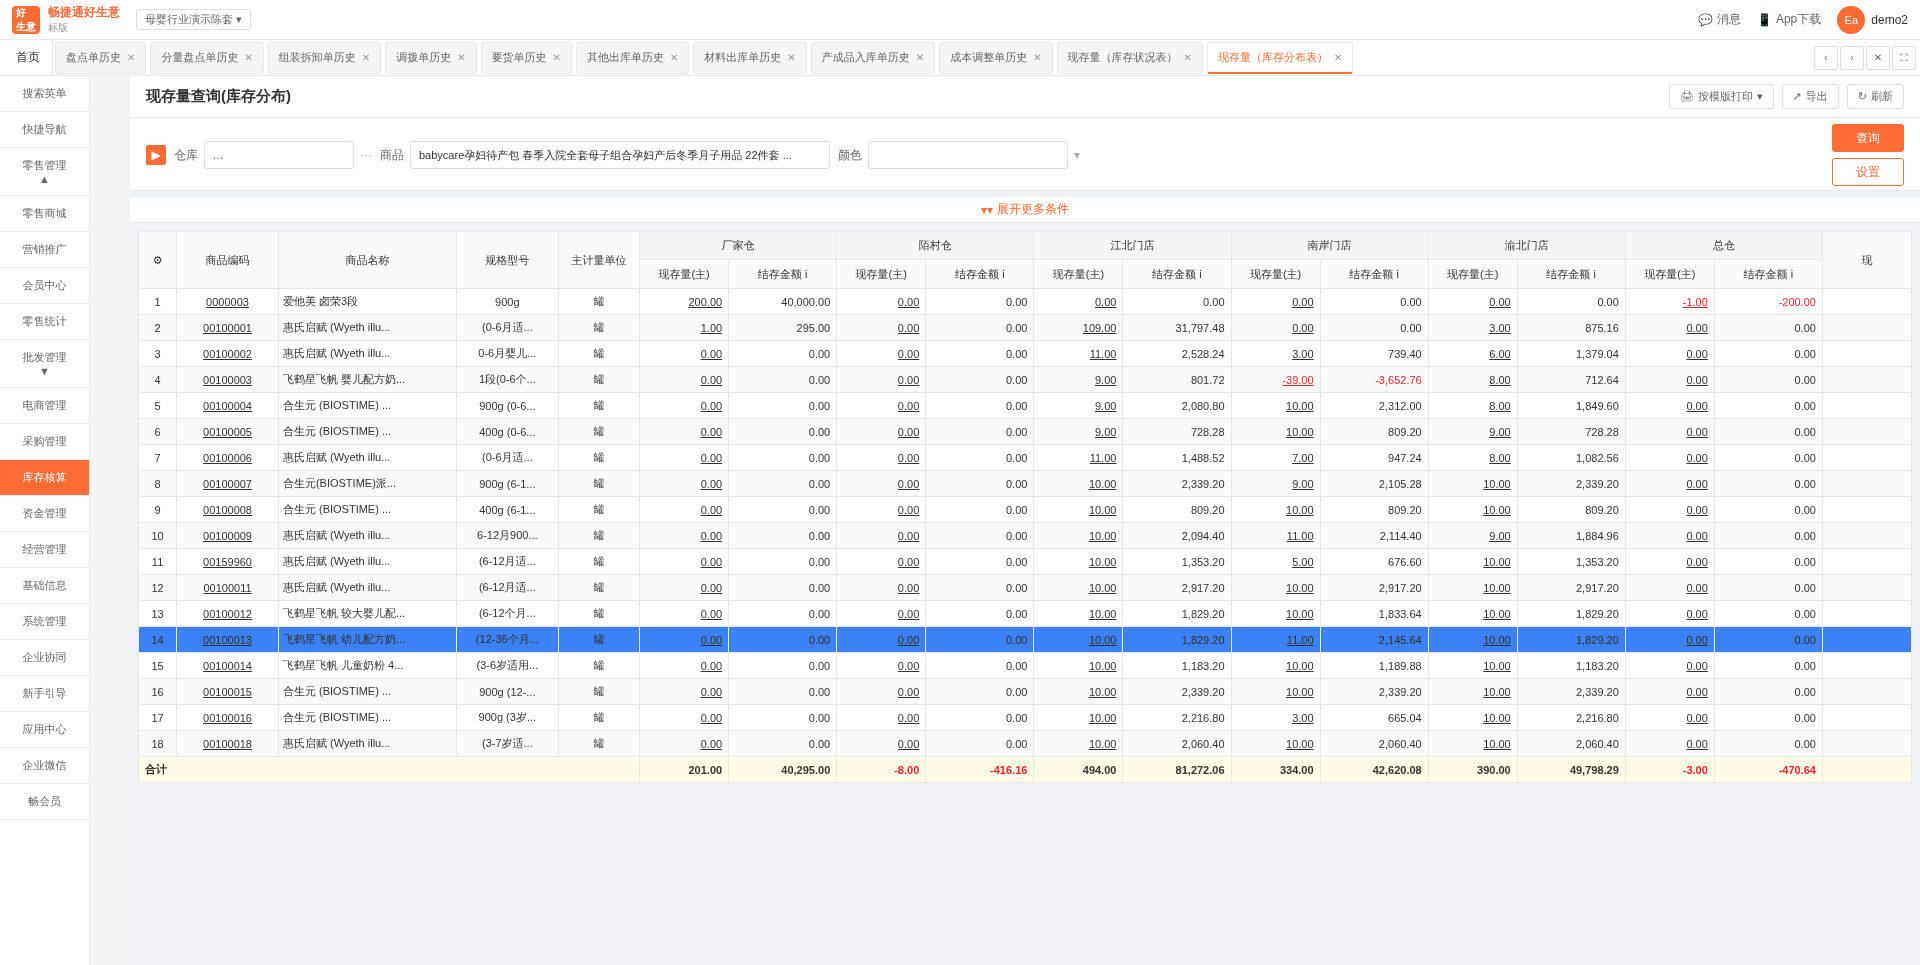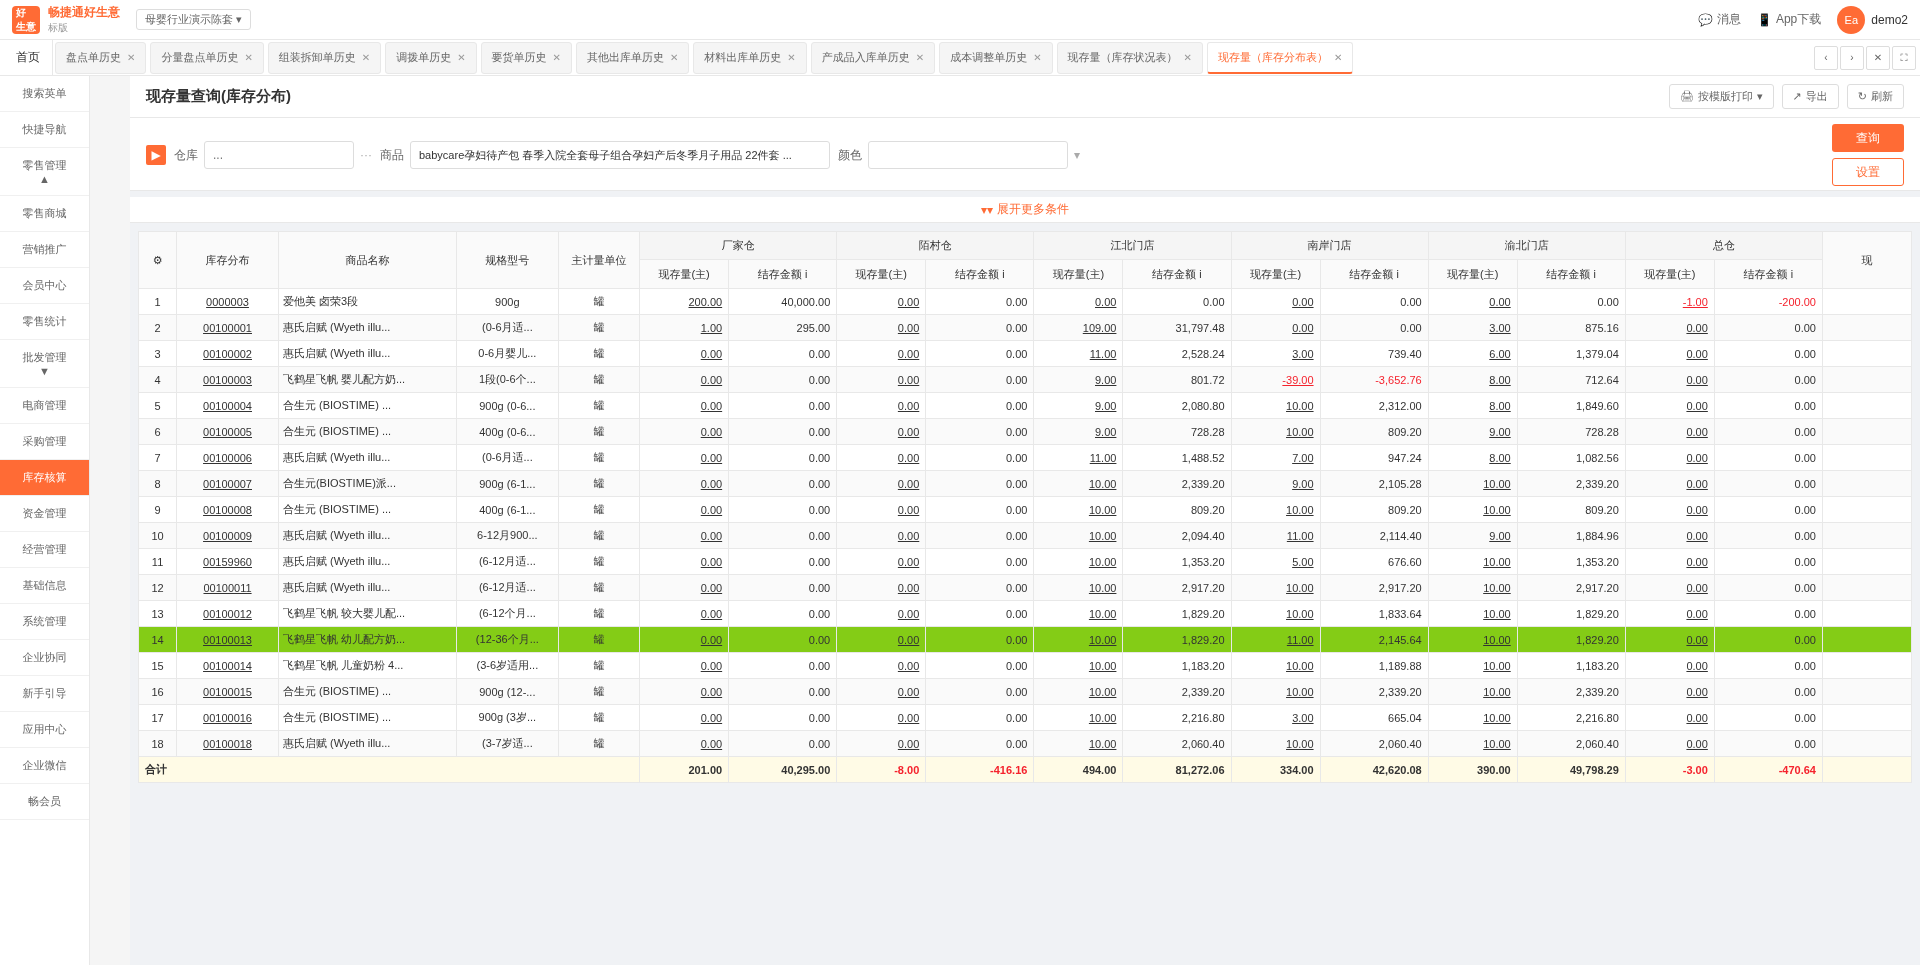--- a/index.html
+++ b/index.html
@@ -228,21 +228,21 @@
         <span>▾▾</span>
         <span>展开更多条件</span>
       </button>
     </div>
 
     <div class="table-container">
       <table class="data-table">
         <thead>
           <tr>
             <th rowspan="2" class="col-num">⚙</th>
-            <th rowspan="2" class="col-code">库存分布</th>
+            <th rowspan="2" class="col-code">商品编码</th>
             <th rowspan="2" class="col-name">商品名称</th>
             <th rowspan="2" class="col-spec">规格型号</th>
             <th rowspan="2" class="col-unit">主计量单位</th>
             <th colspan="2" class="group-header">厂家仓</th>
             <th colspan="2" class="group-header">陌村仓</th>
             <th colspan="2" class="group-header">江北门店</th>
             <th colspan="2" class="group-header">南岸门店</th>
             <th colspan="2" class="group-header">渝北门店</th>
             <th colspan="2" class="group-header">总仓</th>
             <th rowspan="2" class="col-qty">现</th>
@@ -516,21 +516,21 @@
     <td class="underline numeric">10.00</td>
     <td class="numeric">1,829.20</td>
     <td class="underline numeric">10.00</td>
     <td class="numeric">1,833.64</td>
     <td class="underline numeric">10.00</td>
     <td class="numeric">1,829.20</td>
     <td class="underline numeric">0.00</td>
     <td class="numeric">0.00</td>
     <td></td>
   </tr>
-            <tr style="background: #84cc16;">
+            <tr style="background: #3b82f6;">
     <td>14</td>
     <td class="underline">00100013</td>
     <td style="text-align:left;padding-left:4px;">飞鹤星飞帆 幼儿配方奶...</td>
     <td>(12-36个月...</td>
     <td>罐</td>
     <td class="underline numeric">0.00</td>
     <td class="numeric">0.00</td>
     <td class="underline numeric">0.00</td>
     <td class="numeric">0.00</td>
     <td class="underline numeric">10.00</td>

